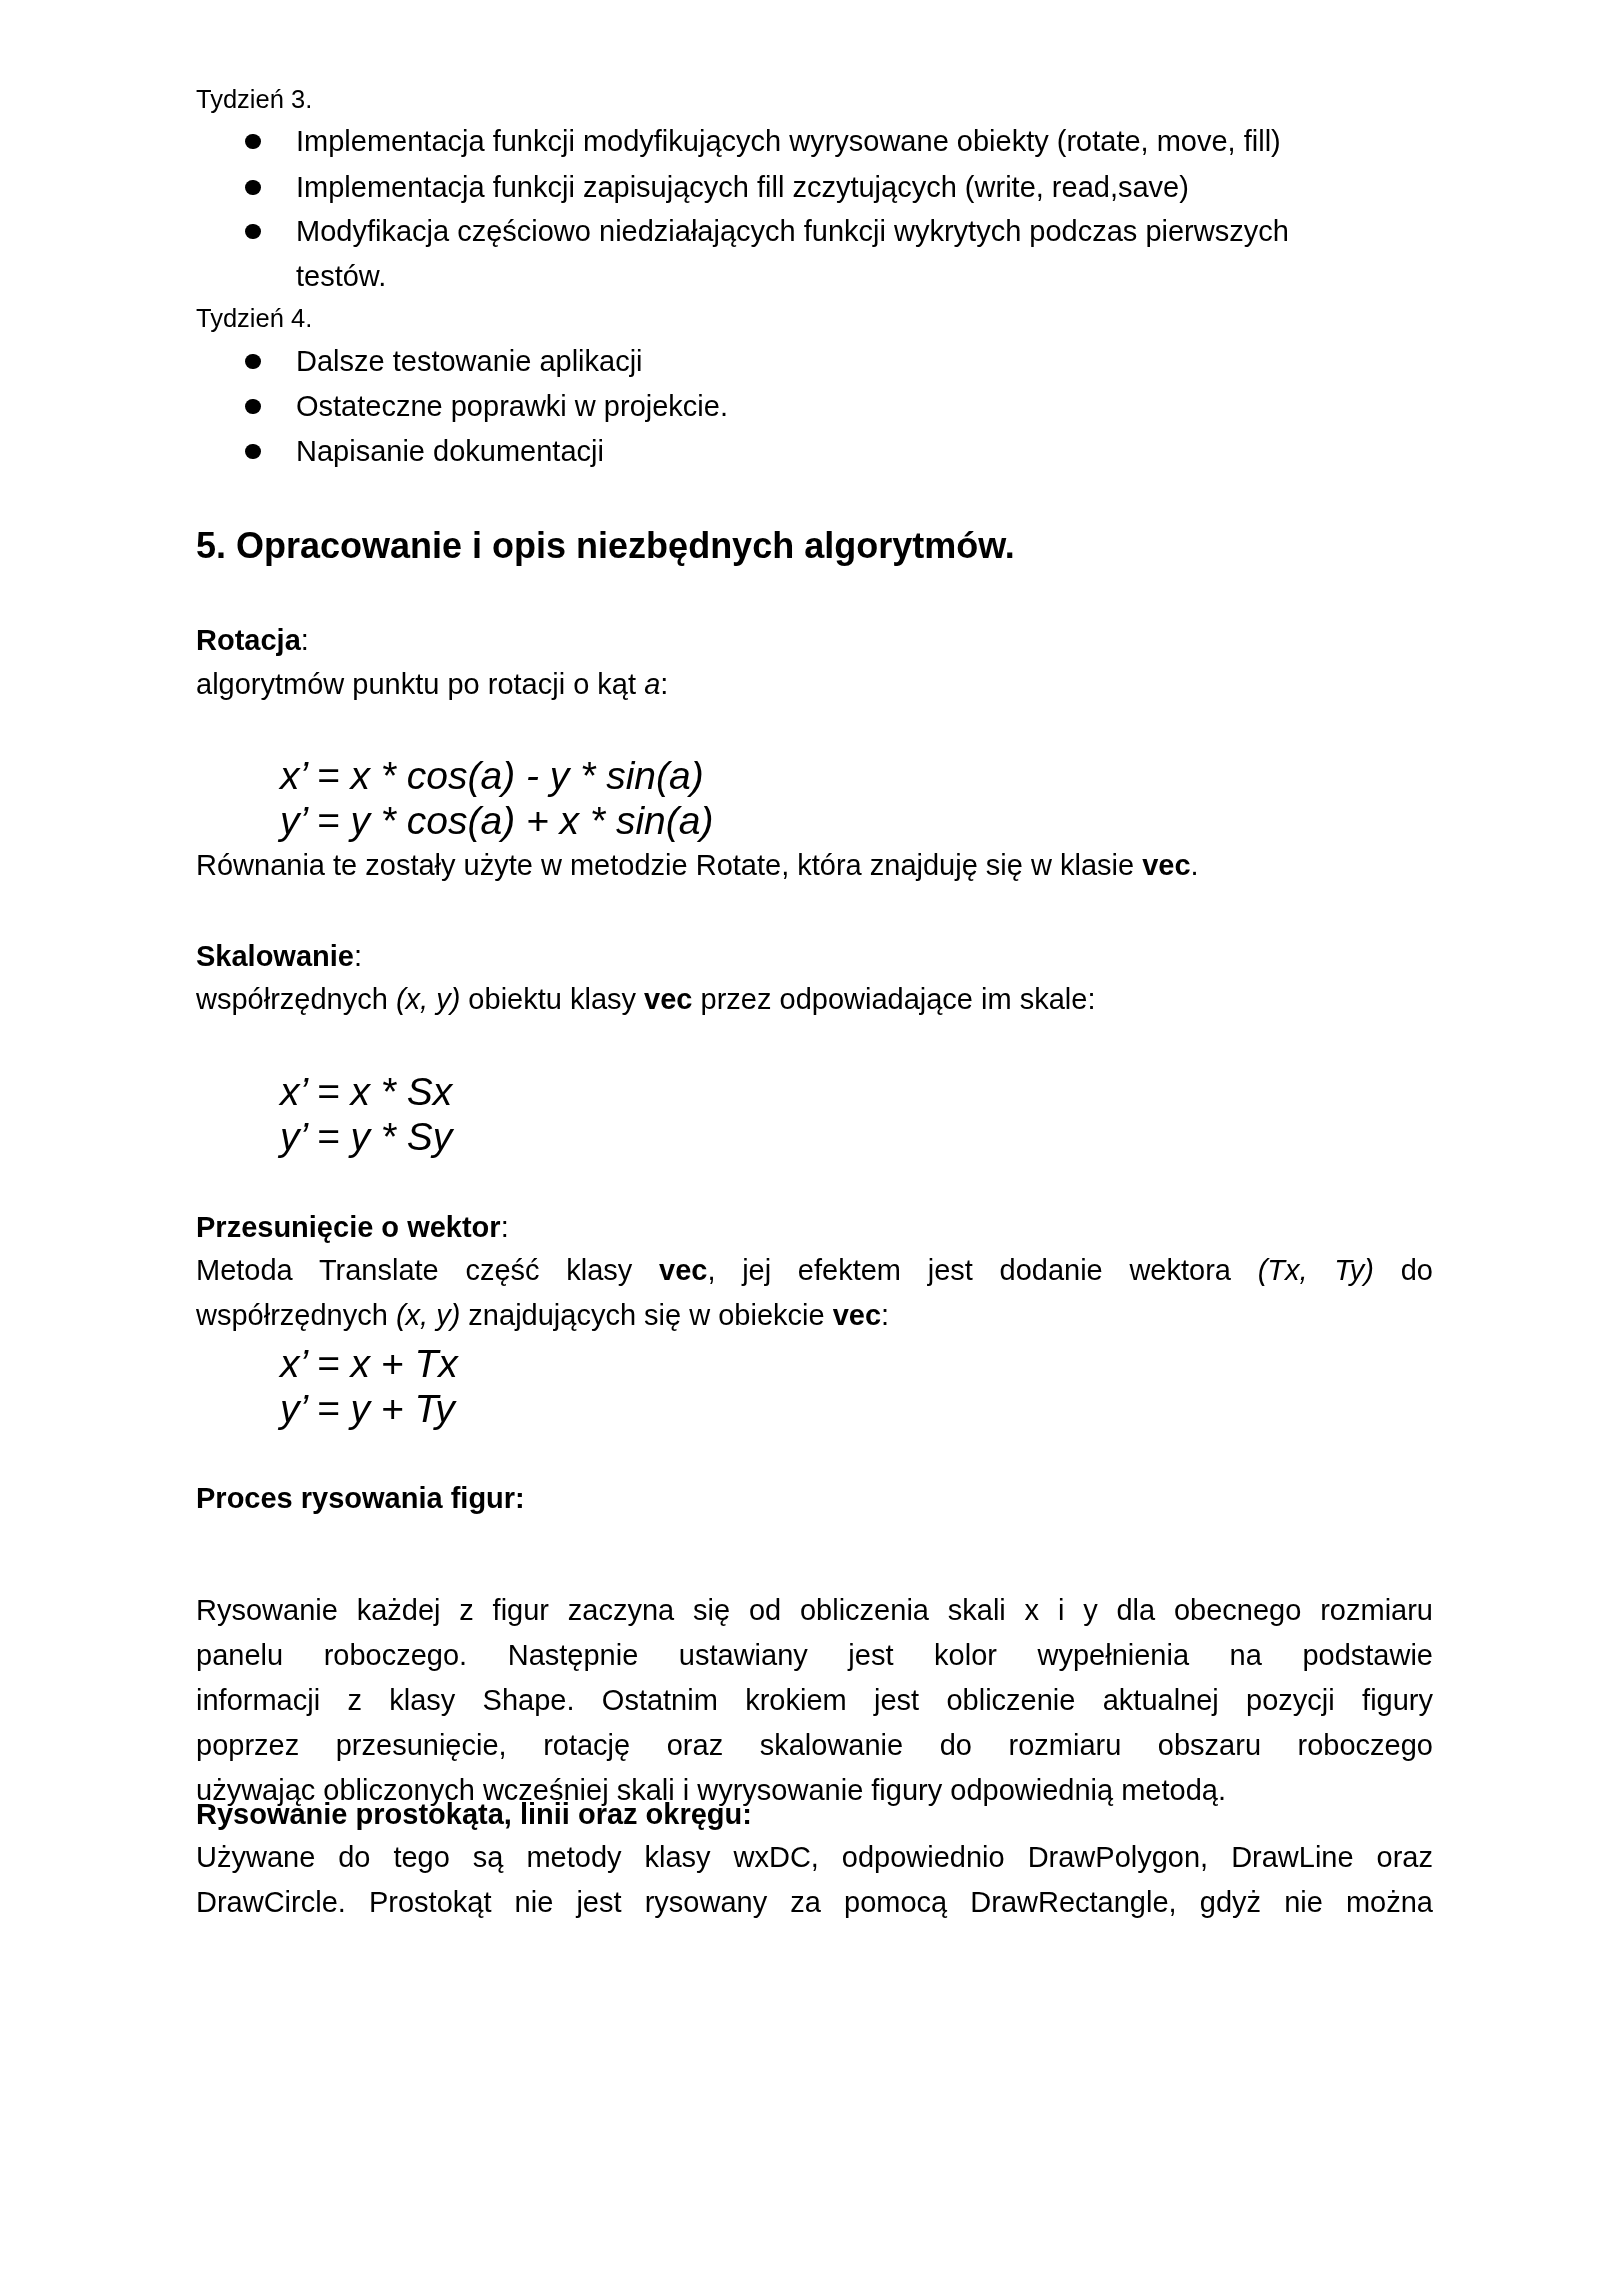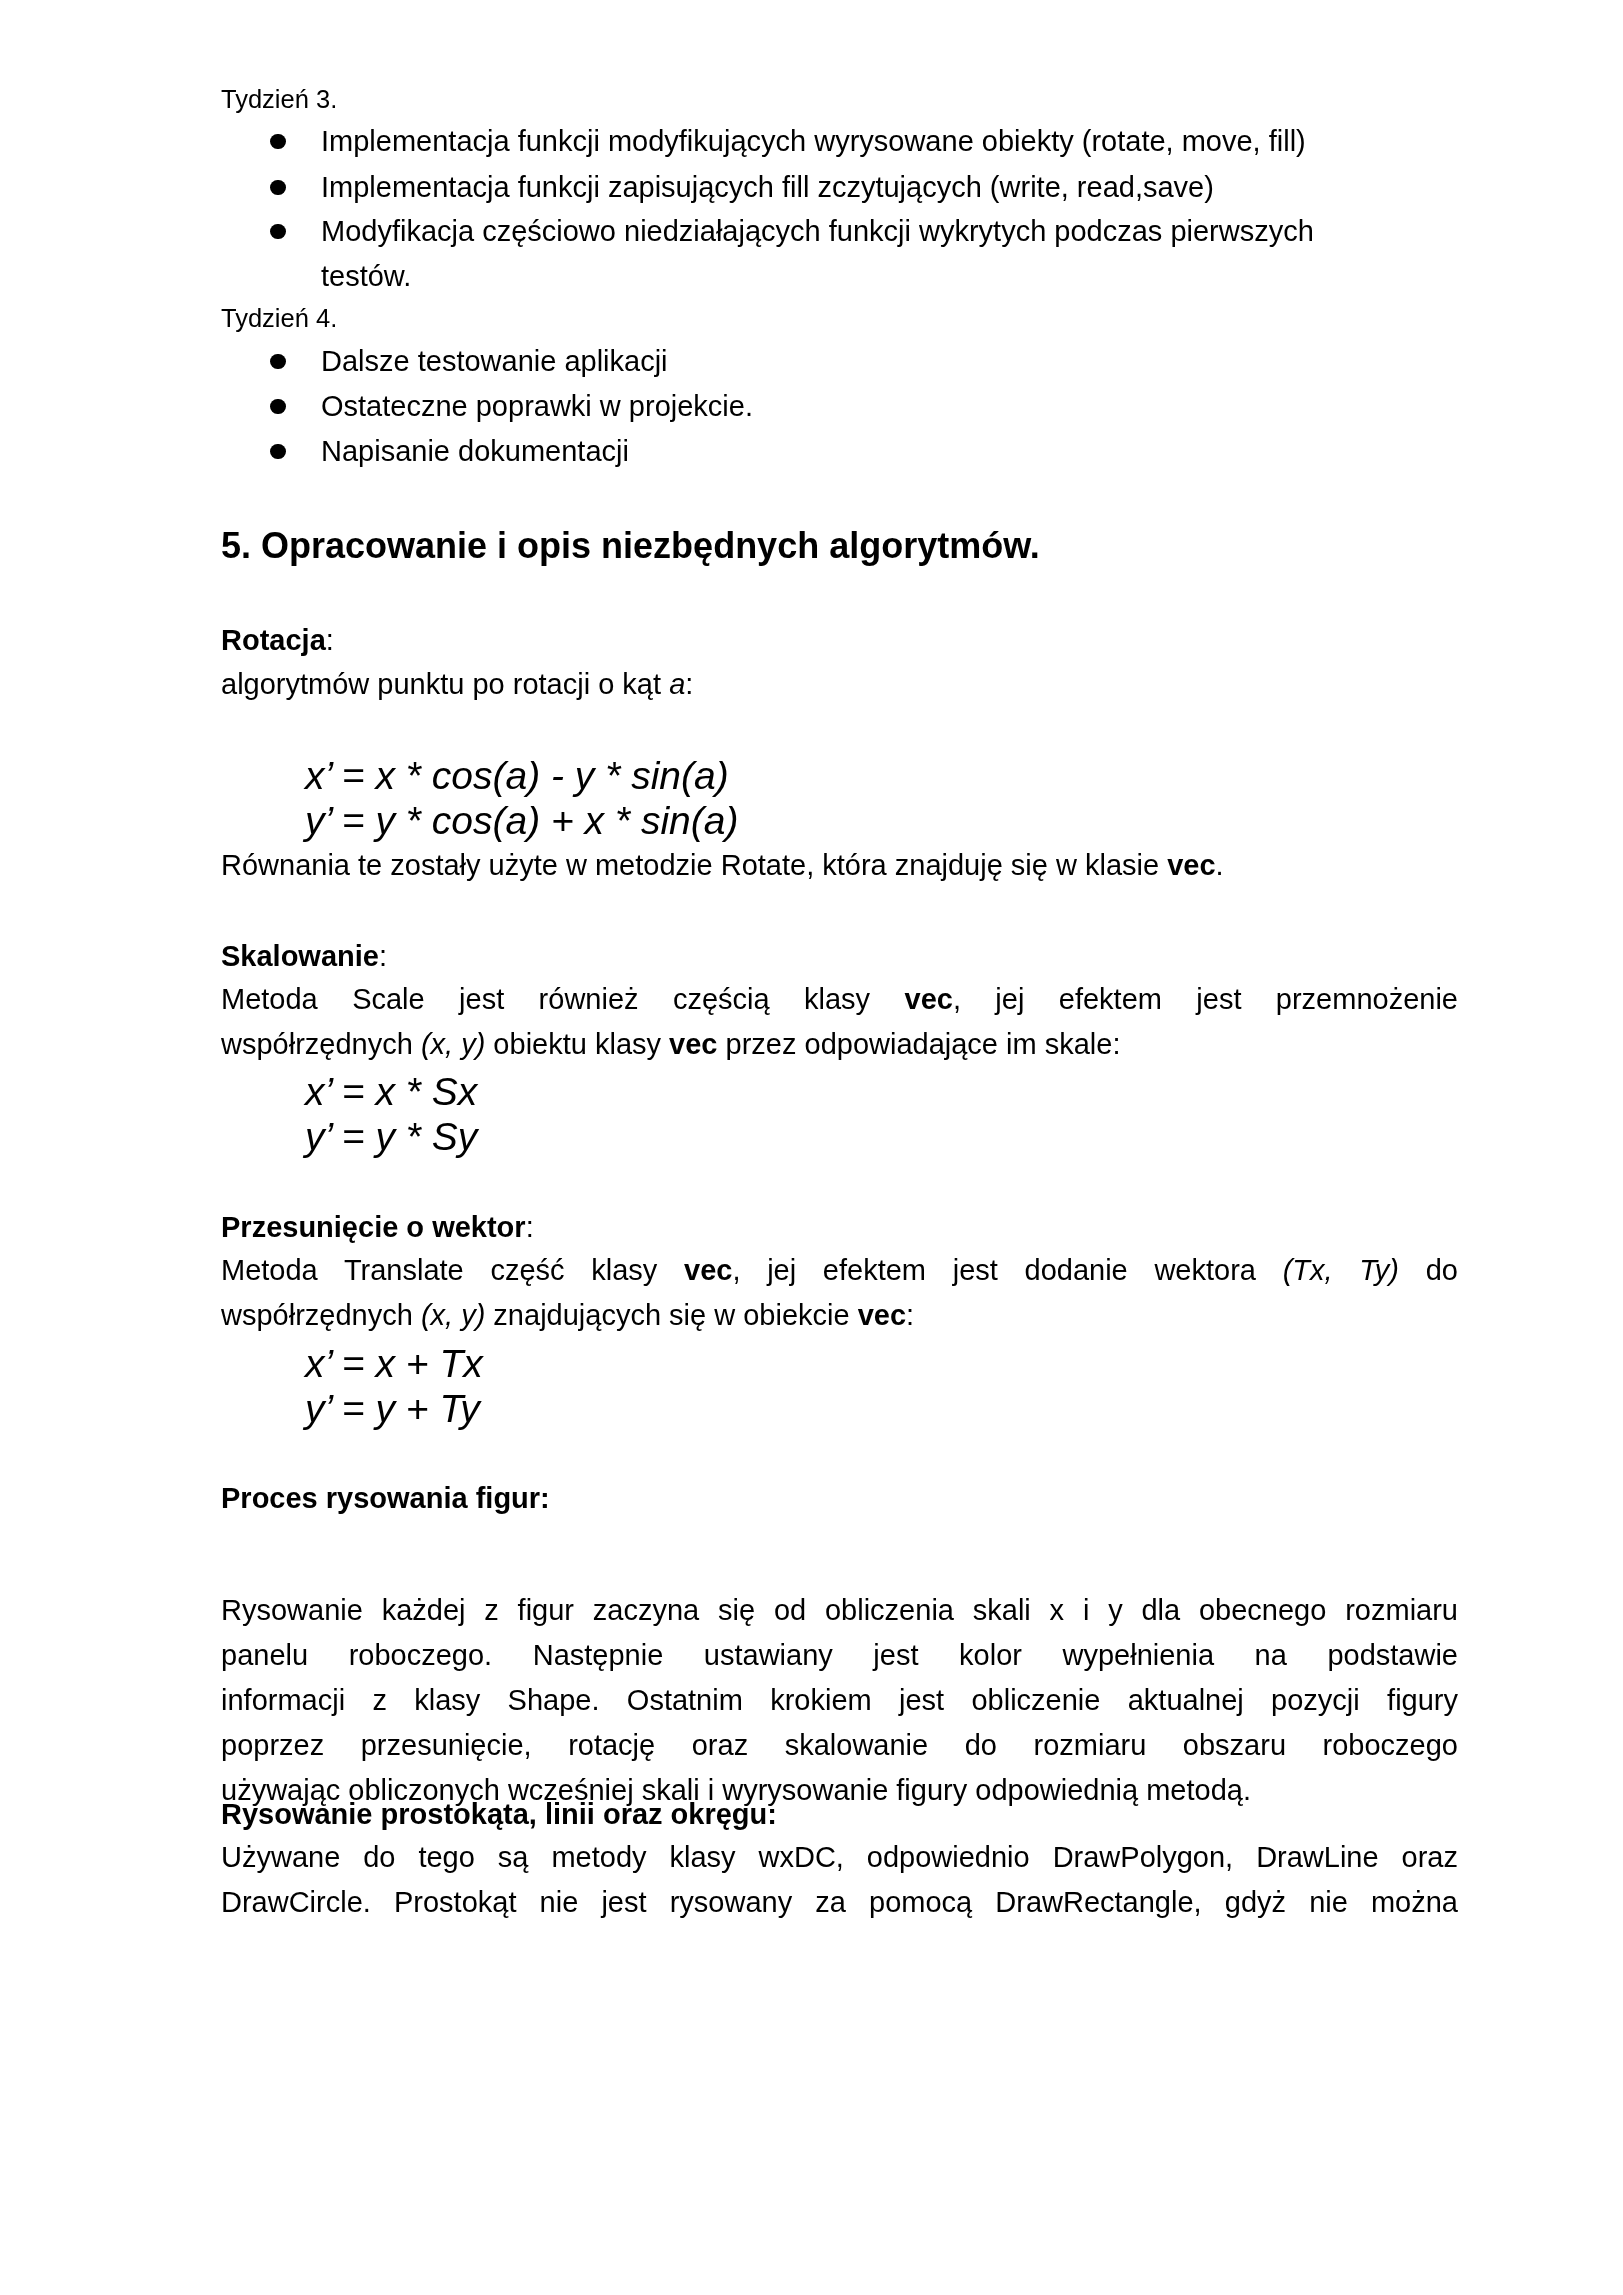--- a/index.html
+++ b/index.html
@@ -1,21 +1,21 @@
 <!DOCTYPE html>
 <html><head>
 <meta charset="utf-8">
 <style>
   html, body { margin: 0; padding: 0; background: #ffffff; }
   body {
     width: 1623px; height: 2296px; position: relative; overflow: hidden;
     font-family: "Liberation Sans", sans-serif; color: #000000;
   }
   .page { position: absolute; left: 196px; top: 0; width: 1237px; }
-  .abs { position: absolute; left: 0; white-space: nowrap; margin-left: 25px; }
+  .abs { position: absolute; left: 0; white-space: nowrap; }
   .week { font-size: 25.5px; line-height: 29px; }
   .bullet-row { font-size: 29px; line-height: 35px; }
   .bullet { position: absolute; left: 49px; width: 15.7px; height: 15.7px; border-radius: 50%; background: #000; top: 9.8px; }
   .bullet-text { position: absolute; left: 100px; white-space: nowrap; }
   .h1 { font-size: 36px; font-weight: bold; line-height: 43px; }
   .sub { font-size: 29px; line-height: 35px; }
   .sub b { font-weight: bold; }
   .para { font-size: 29px; line-height: 45px; width: 1237px; white-space: normal; text-align: justify; }
   .para .ln { display: block; text-align-last: justify; height: 45px; white-space: nowrap; }
   .para .ln.last { text-align-last: left; }
@@ -67,21 +67,20 @@
   <div class="abs sub" style="top:623px;"><b>Rotacja</b><span>:</span></div>
   <div class="abs para" style="top:662px;">
     <span class="ln last"><span>algorytmów punktu po rotacji o kąt </span><i>a</i><span>:</span></span>
   </div>
   <div class="abs formula" style="top:758px;">x’ = x * cos(a) - y * sin(a)</div>
   <div class="abs formula" style="top:803px;">y’ = y * cos(a) + x * sin(a)</div>
   <div class="abs cont" style="top:848px;"><span>Równania te zostały użyte w metodzie Rotate, która znajduję się w klasie </span><b>vec</b><span>.</span></div>
 
   <div class="abs sub" style="top:939px;"><b>Skalowanie</b><span>:</span></div>
   <div class="abs para" style="top:977px;">
-    <span class="ln"><span>Metoda Scale jest również częścią klasy </span><b>vec</b><span>, jej efektem jest przemnożenie</span></span>
     <span class="ln last"><span>współrzędnych </span><i>(x, y)</i><span> obiektu klasy </span><b>vec</b><span> przez odpowiadające im skale:</span></span>
   </div>
   <div class="abs formula" style="top:1074px;">x’ = x * Sx</div>
   <div class="abs formula" style="top:1119px;">y’ = y * Sy</div>
 
   <div class="abs sub" style="top:1210px;"><b>Przesunięcie o wektor</b><span>:</span></div>
   <div class="abs para" style="top:1248px;">
     <span class="ln"><span>Metoda Translate część klasy </span><b>vec</b><span>, jej efektem jest dodanie wektora </span><i>(Tx, Ty)</i><span> do</span></span>
     <span class="ln last"><span>współrzędnych </span><i>(x, y)</i><span> znajdujących się w obiekcie </span><b>vec</b><span>:</span></span>
   </div>

